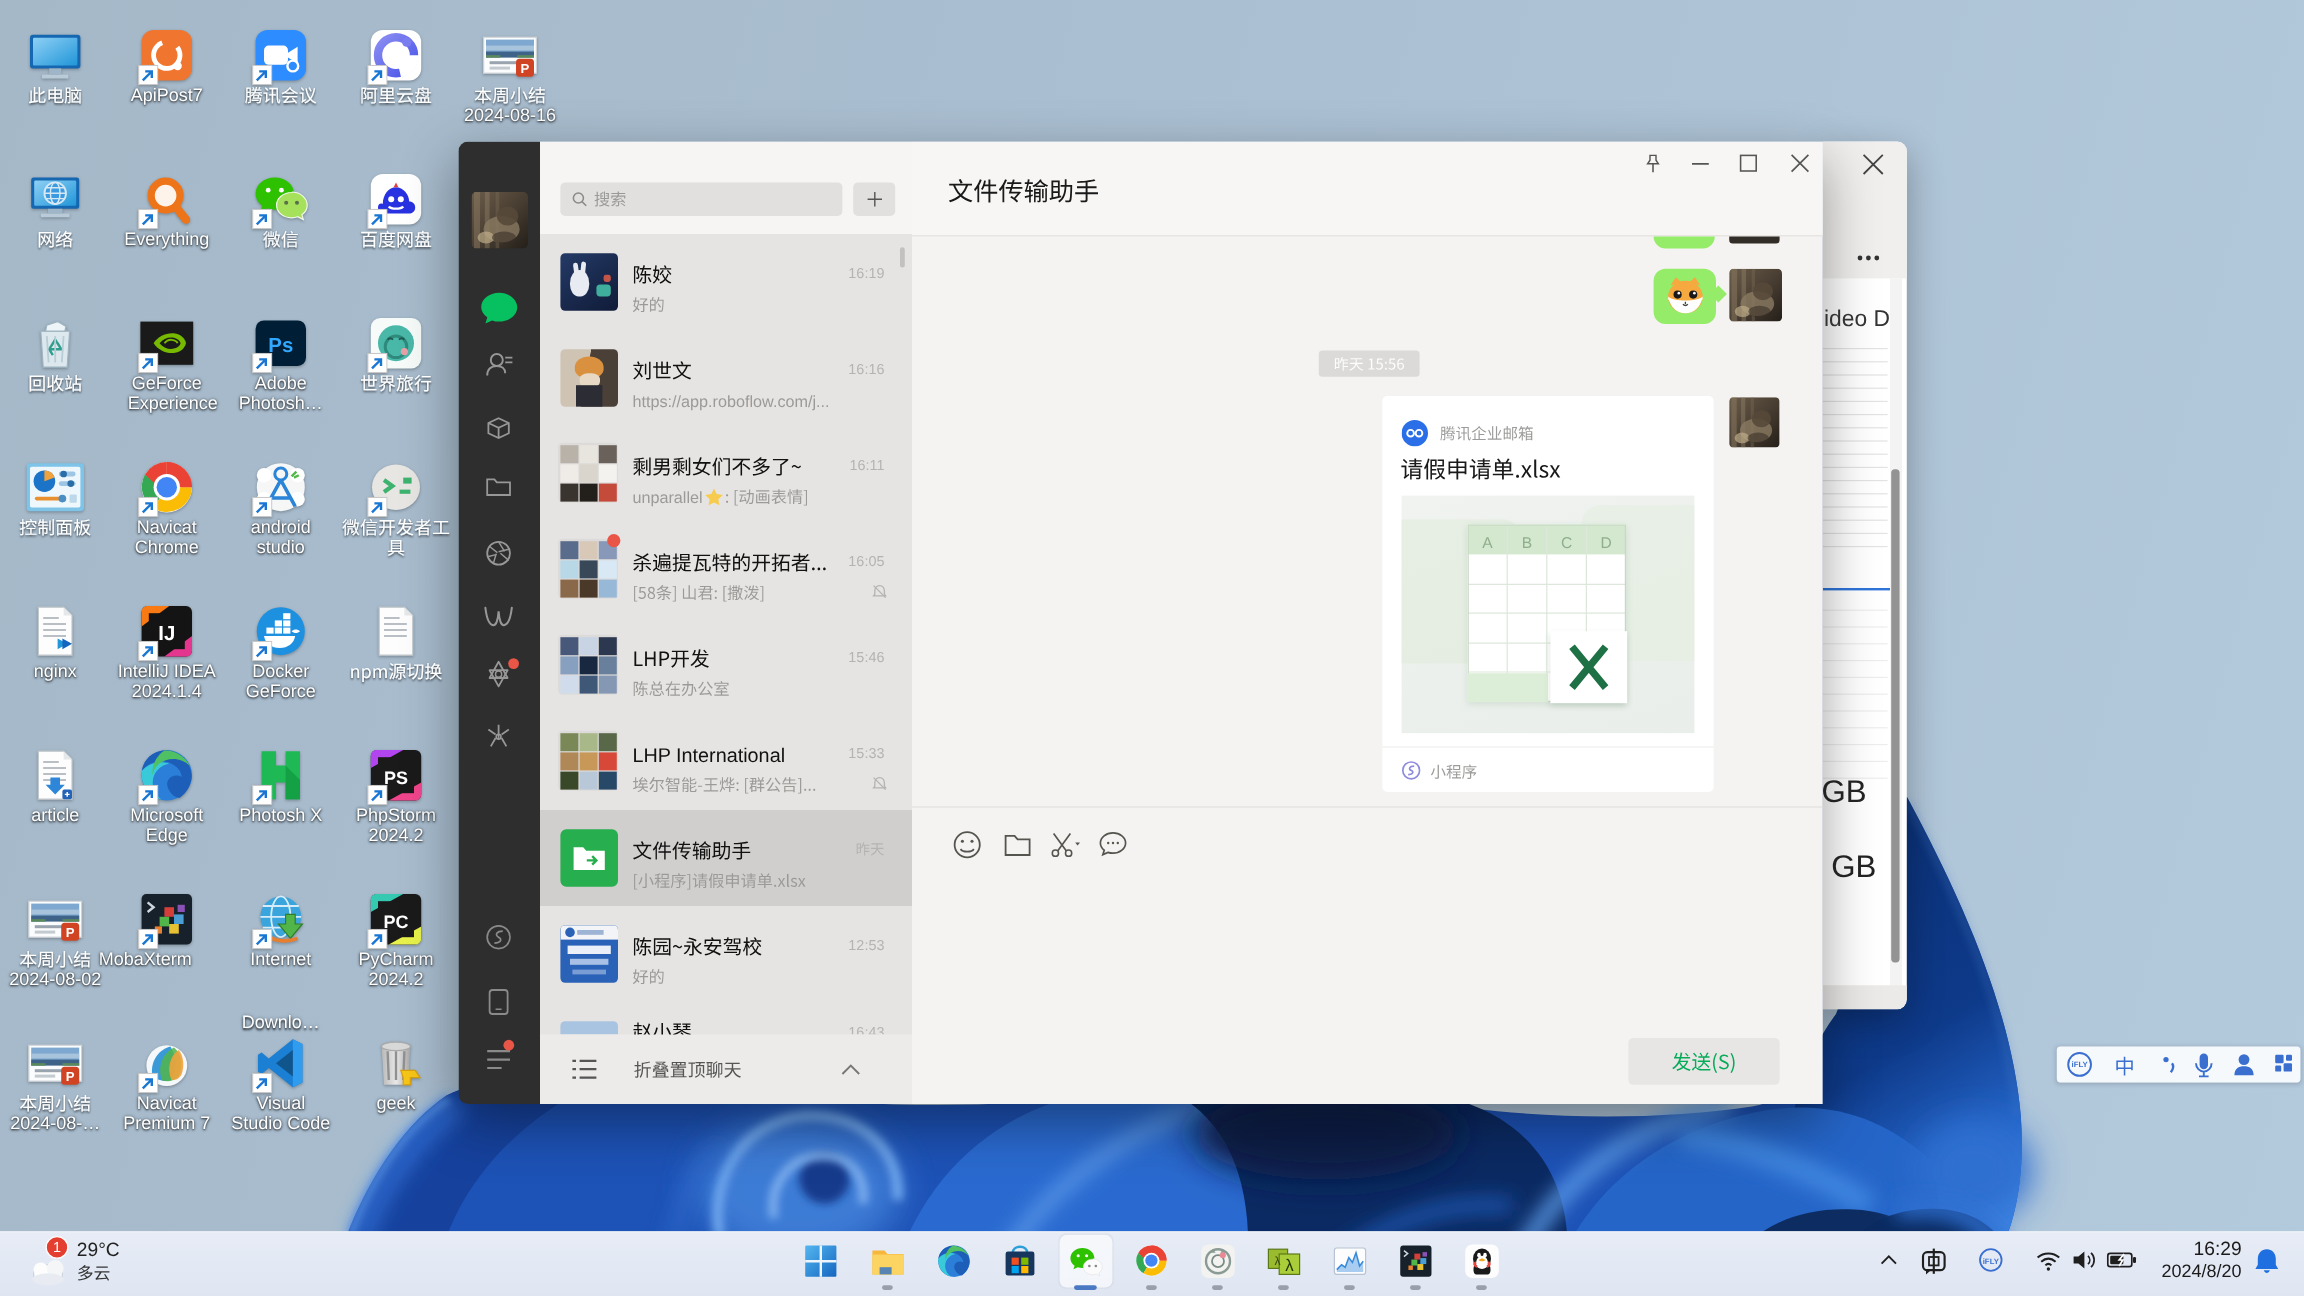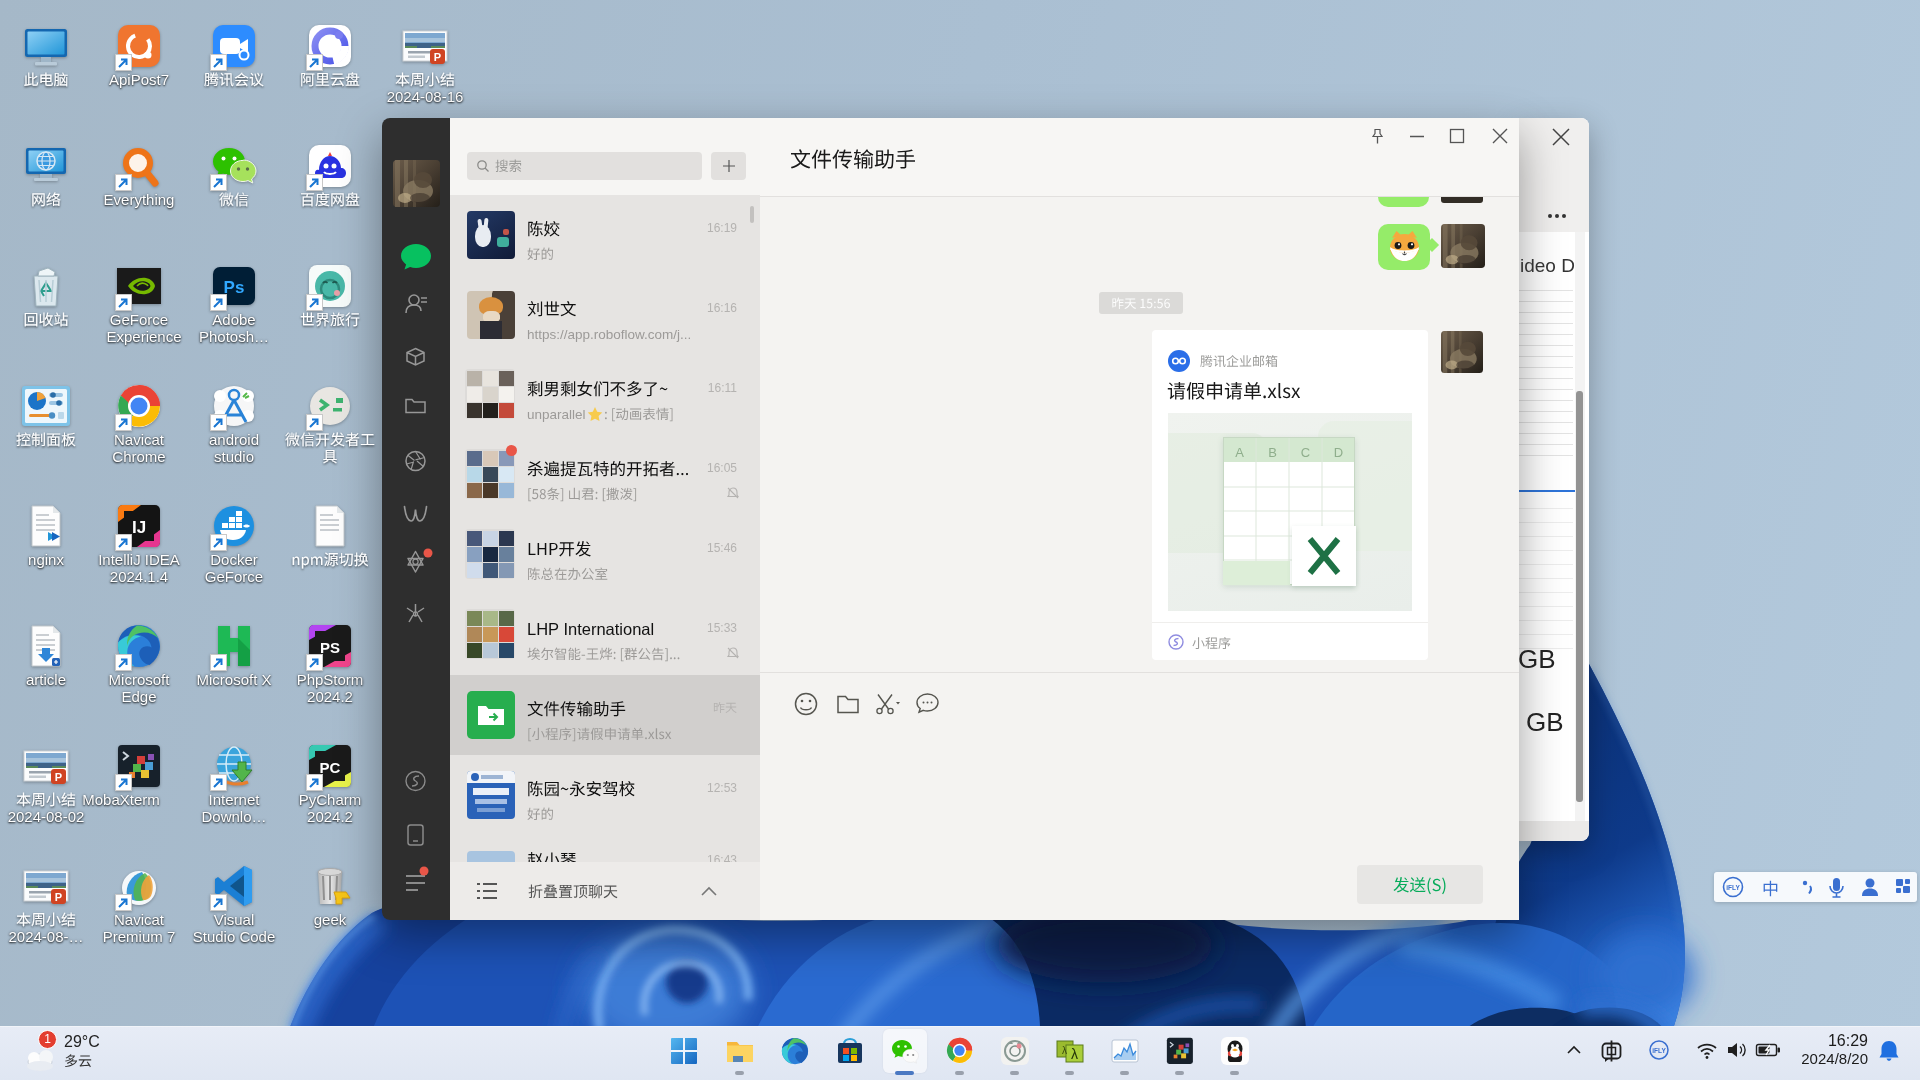--- a/index.html
+++ b/index.html
@@ -289,33 +289,33 @@
     </svg></div>
 <div class="ab lbl" style="left:164px;top:551px;width:140px">Docker</div>
 <div class="ab lbl" style="left:164px;top:568px;width:140px">GeForce</div>
 <div class="ab" style="left:210px;top:622px;width:48px;height:48px;filter:drop-shadow(0 1.5px 1.5px rgba(0,0,0,.28))"><svg width="48" height="48" viewBox="0 0 48 48">
       <path d="M8 4 L20 4 L20 16 L28 16 L28 4 L40 4 L40 44 L28 44 L28 30 L20 30 L20 44 L8 44 Z" fill="#1eb955"></path>
       <path d="M28 16 L40 28 L40 44 L28 44 Z" fill="#14a045"></path>
     </svg><svg class="ab" style="left:0;top:32px" width="17" height="17">
       <rect x="0.5" y="0.5" width="16" height="16" fill="#fff" stroke="#c8c8c8" stroke-width="1"></rect>
       <path d="M4 13 L11 6 M6 5.5 L11.5 5.5 L11.5 11" stroke="#1976d2" stroke-width="2" fill="none"></path>
     </svg></div>
-<div class="ab lbl" style="left:164px;top:671px;width:140px">Microsoft X</div>
+<div class="ab lbl" style="left:164px;top:671px;width:140px">Photosh X</div>
 <div class="ab" style="left:210px;top:742px;width:48px;height:48px;filter:drop-shadow(0 1.5px 1.5px rgba(0,0,0,.28))"><svg width="48" height="48" viewBox="0 0 48 48">
       <circle cx="24" cy="22" r="17" fill="#3aa4dc"></circle>
       <ellipse cx="24" cy="22" rx="8" ry="17" fill="none" stroke="#d6ecf8" stroke-width="1.5"></ellipse>
       <path d="M7 22 L41 22 M9 13 L39 13 M9 31 L39 31" stroke="#d6ecf8" stroke-width="1.5"></path>
       <path d="M28 20 L36 20 L36 28 L42 28 L32 40 L22 28 L28 28 Z" fill="#52b54a" stroke="#2e7e2a" stroke-width="1"></path>
       <path d="M10 36 C16 42 28 44 38 40" stroke="#e87f2e" stroke-width="3" fill="none"></path>
     </svg><svg class="ab" style="left:0;top:32px" width="17" height="17">
       <rect x="0.5" y="0.5" width="16" height="16" fill="#fff" stroke="#c8c8c8" stroke-width="1"></rect>
       <path d="M4 13 L11 6 M6 5.5 L11.5 5.5 L11.5 11" stroke="#1976d2" stroke-width="2" fill="none"></path>
     </svg></div>
 <div class="ab lbl" style="left:164px;top:791px;width:140px">Internet</div>
-<div class="ab lbl" style="left:164px;top:808px;width:140px">Downlo…</div>
+<div class="ab lbl" style="left:164px;top:844px;width:140px">Downlo…</div>
 <div class="ab" style="left:210px;top:862px;width:48px;height:48px;filter:drop-shadow(0 1.5px 1.5px rgba(0,0,0,.28))"><svg width="48" height="48" viewBox="0 0 48 48">
       <path d="M34 4 L42 8 L42 40 L34 44 L14 28 L8 33 L5 31 L5 17 L8 15 L14 20 L34 4 Z" fill="#1b7fd4"></path>
       <path d="M34 4 L42 8 L42 40 L34 44 Z" fill="#2f9cf0"></path>
       <path d="M34 13 L34 35 L20 24 Z" fill="#10558c"></path>
     </svg><svg class="ab" style="left:0;top:32px" width="17" height="17">
       <rect x="0.5" y="0.5" width="16" height="16" fill="#fff" stroke="#c8c8c8" stroke-width="1"></rect>
       <path d="M4 13 L11 6 M6 5.5 L11.5 5.5 L11.5 11" stroke="#1976d2" stroke-width="2" fill="none"></path>
     </svg></div>
 <div class="ab lbl" style="left:164px;top:911px;width:140px">Visual</div>
 <div class="ab lbl" style="left:164px;top:928px;width:140px">Studio Code</div>

